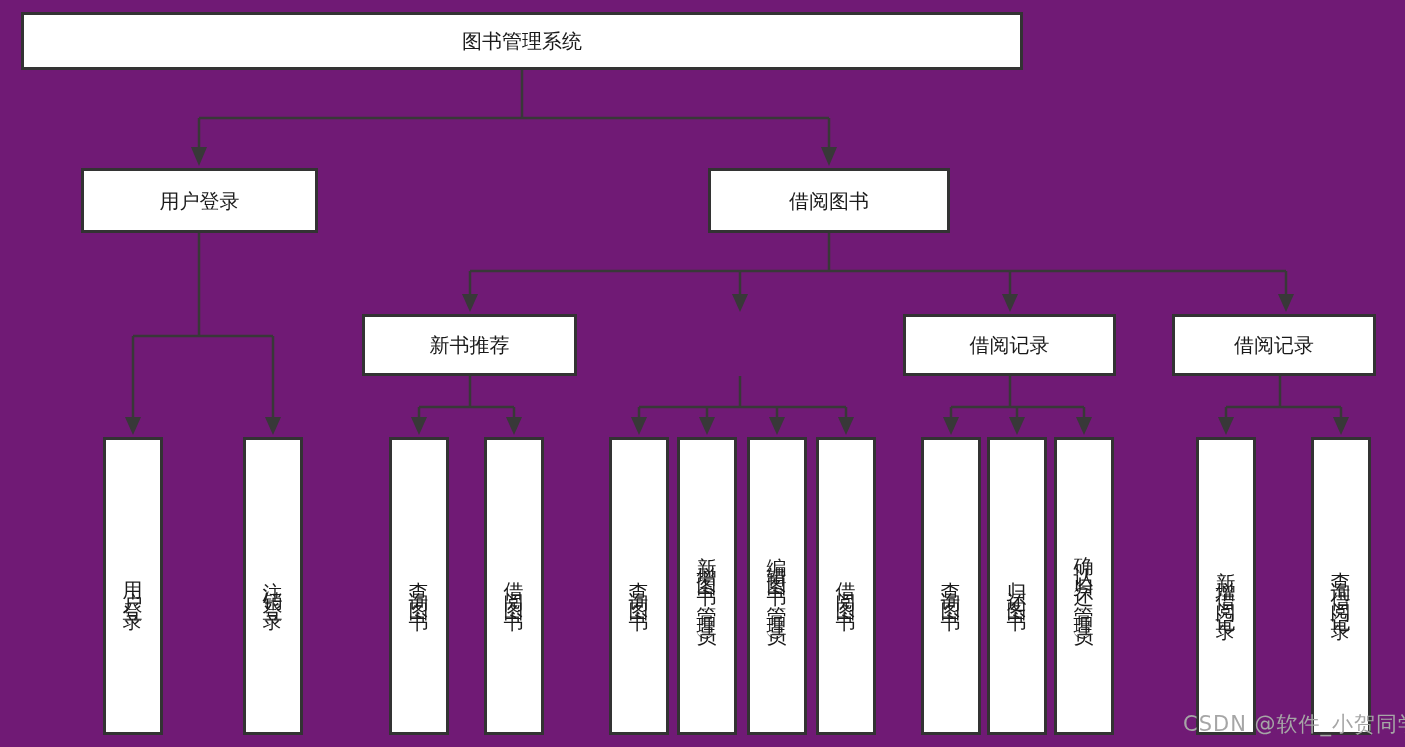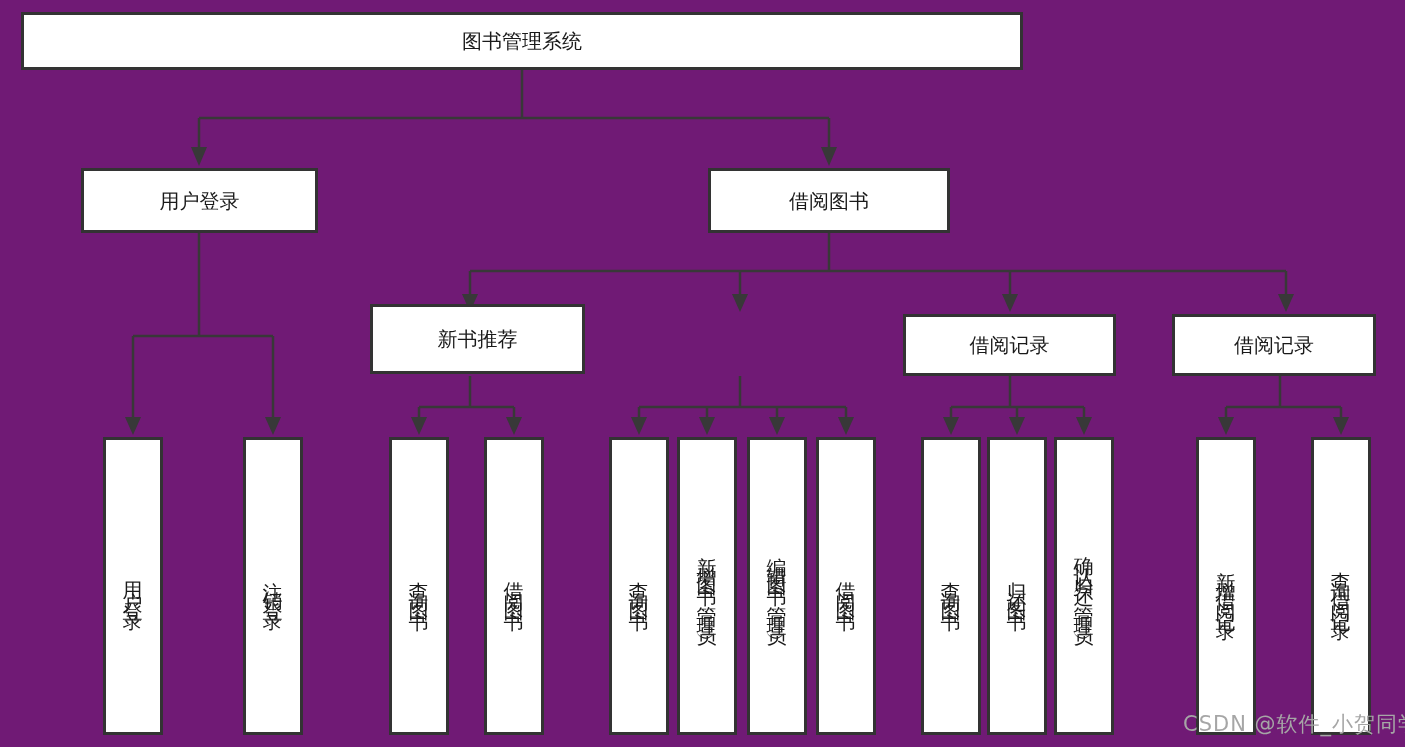--- a/index.html
+++ b/index.html
@@ -29,21 +29,21 @@
     writing-mode:vertical-rl;
     text-orientation:mixed;
     letter-spacing:10px;
     line-height:1;
     white-space:normal;
   }
   
   #n-root{left:21px;top:12px;width:1002px;height:58px;}
   #n-user-login{left:81px;top:168px;width:237px;height:65px;}
   #n-book-mgmt{left:708px;top:168px;width:242px;height:65px;}
-  #n-new-rec{left:362px;top:304px;width:215px;height:70px;margin-left:8px;}
+  #n-new-rec{left:362px;top:314px;width:215px;height:62px;}
   #n-borrowing{left:634px;top:314px;width:216px;height:62px;}
   #n-current{left:903px;top:314px;width:213px;height:62px;}
   #n-records{left:1172px;top:314px;width:204px;height:62px;}
   .leaf{top:437px;width:60px;height:298px;}
   #l-login{left:103px;}  #l-logout{left:243px;}
   #l-q1{left:389px;}     #l-b1{left:484px;}
   #l-q2{left:609px;}     #l-add{left:677px;}  #l-edit{left:747px;}  #l-b2{left:816px;}
   #l-q3{left:921px;}     #l-ret{left:987px;}  #l-conf{left:1054px;}
   #l-addrec{left:1196px;}#l-qrec{left:1311px;}
   #watermark{

